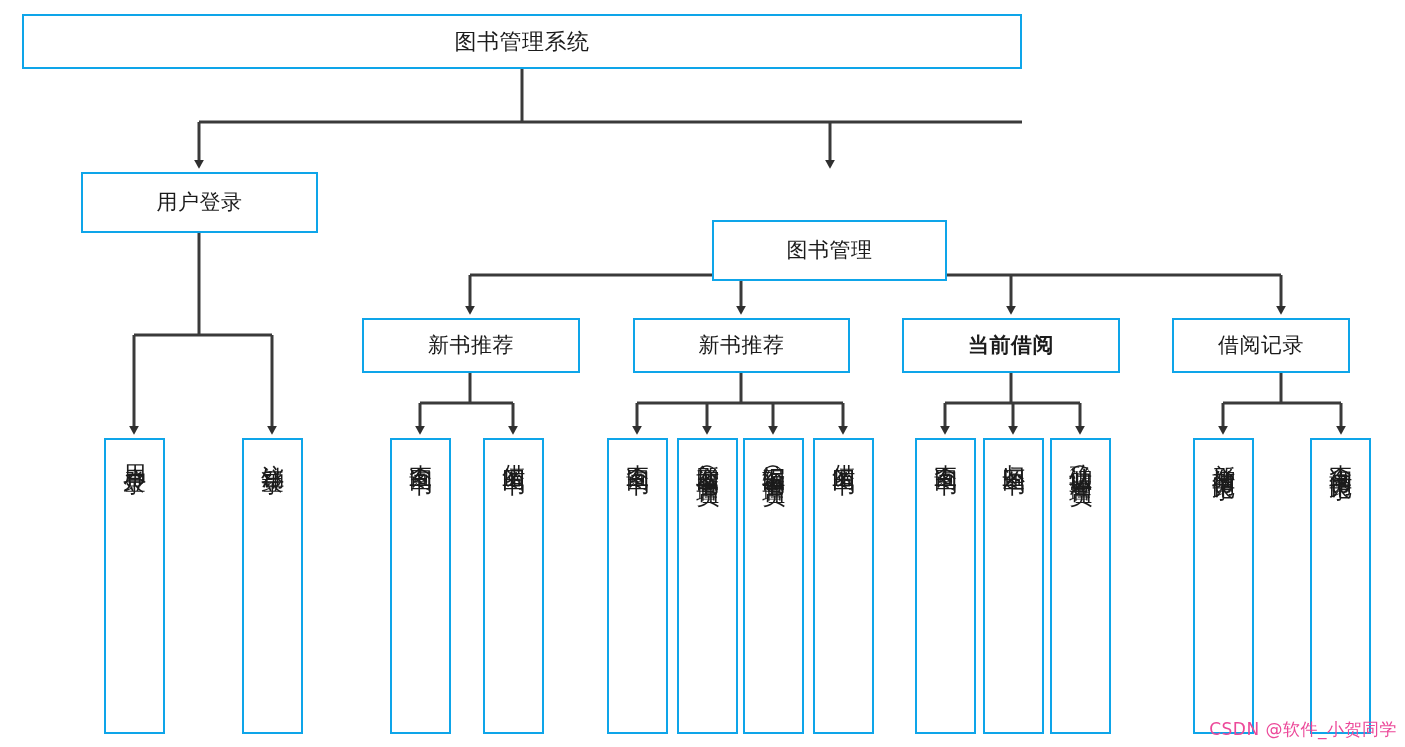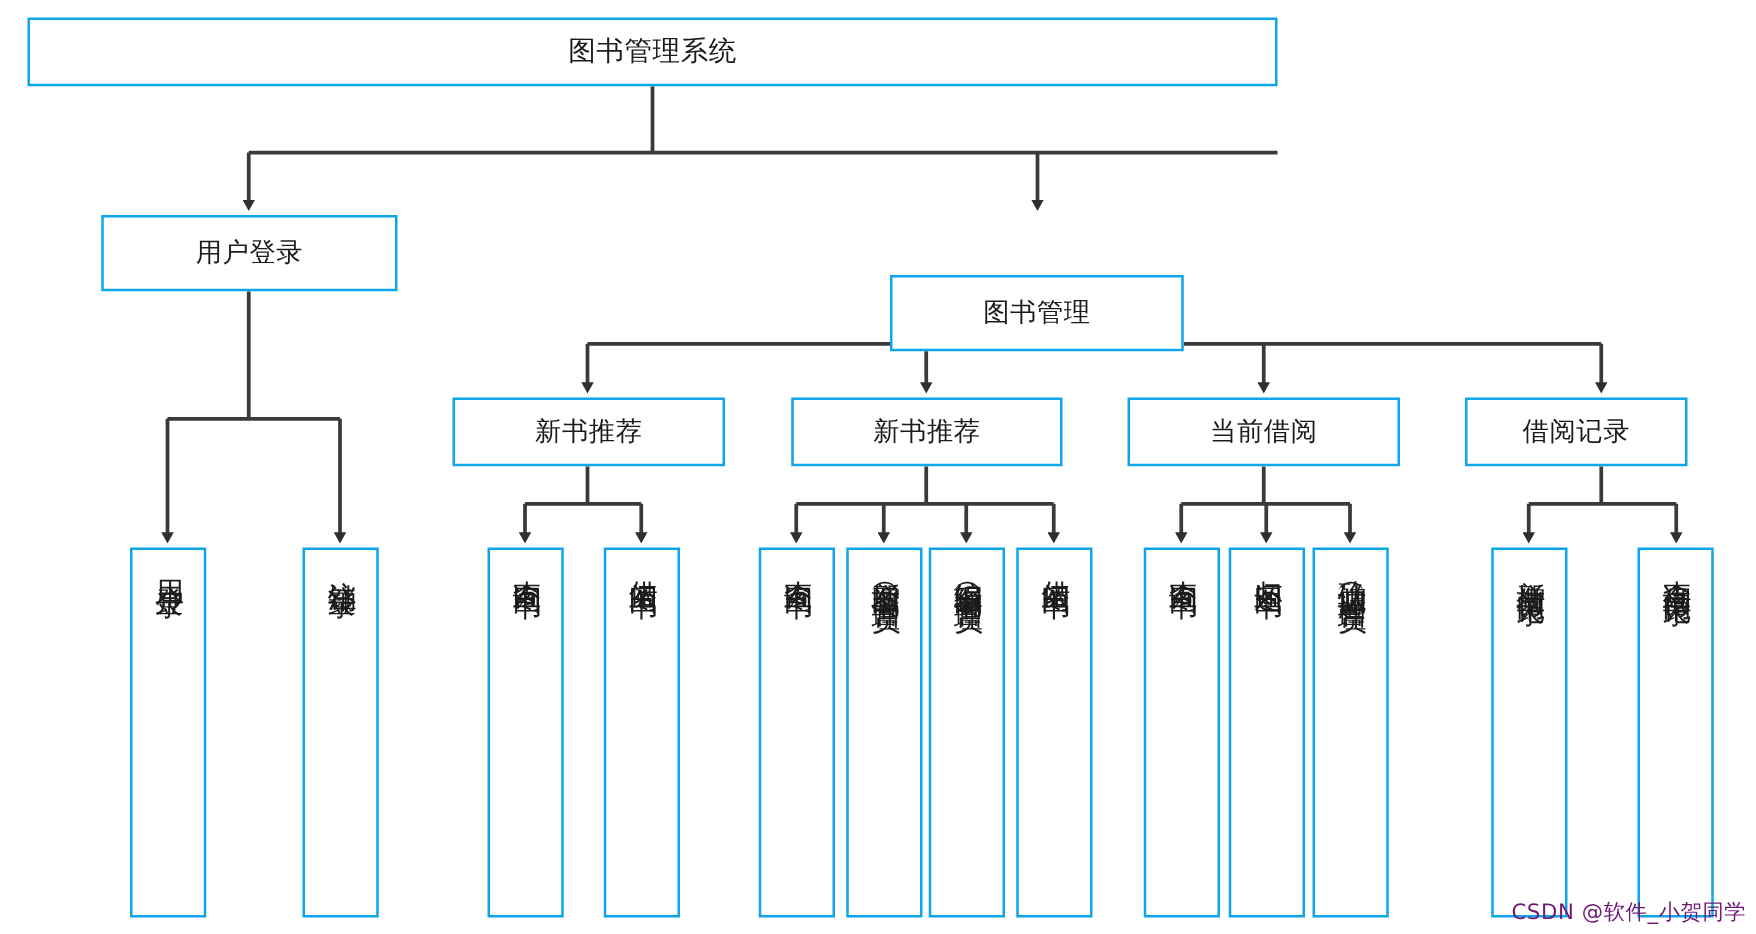--- a/index.html
+++ b/index.html
@@ -57,21 +57,21 @@
     line-height:1.02;
     letter-spacing:3px;
     white-space:normal;
     max-height:280px;
   }
   .watermark{
     position:absolute;
     right:8px;
     bottom:6px;
     font-size:17px;
-    color:#701a75;
+    color:#ec4899;
     letter-spacing:0.5px;
     white-space:nowrap;
     user-select:none;
   }
 </style>
 </head>
 <body>
 
 <div id="canvas">
 
@@ -135,21 +135,21 @@
   <div class="node h-node" style="left:712px; top:172px; width:235px; height:61px;margin-top:48px;">
     <span class="label">图书管理</span>
   </div>
 
   <div class="node h-node" style="left:362px; top:318px; width:218px; height:55px;align-items:center;">
     <span class="label">新书推荐</span>
   </div>
   <div class="node h-node" style="left:633px; top:318px; width:217px; height:55px;">
     <span class="label">新书推荐</span>
   </div>
-  <div class="node h-node" style="left:902px; top:318px; width:218px; height:55px;">
+  <div class="node h-node" style="left:902px; top:318px; width:218px; height:55px;font-weight:bold;">
     <span class="label">当前借阅</span>
   </div>
   <div class="node h-node" style="left:1172px; top:318px; width:178px; height:55px;">
     <span class="label">借阅记录</span>
   </div>
 
   <div class="node v-node" style="left:104px; top:438px; width:61px; height:296px;">
     <span class="label">用户登录</span>
   </div>
   <div class="node v-node" style="left:242px; top:438px; width:61px; height:296px;">

